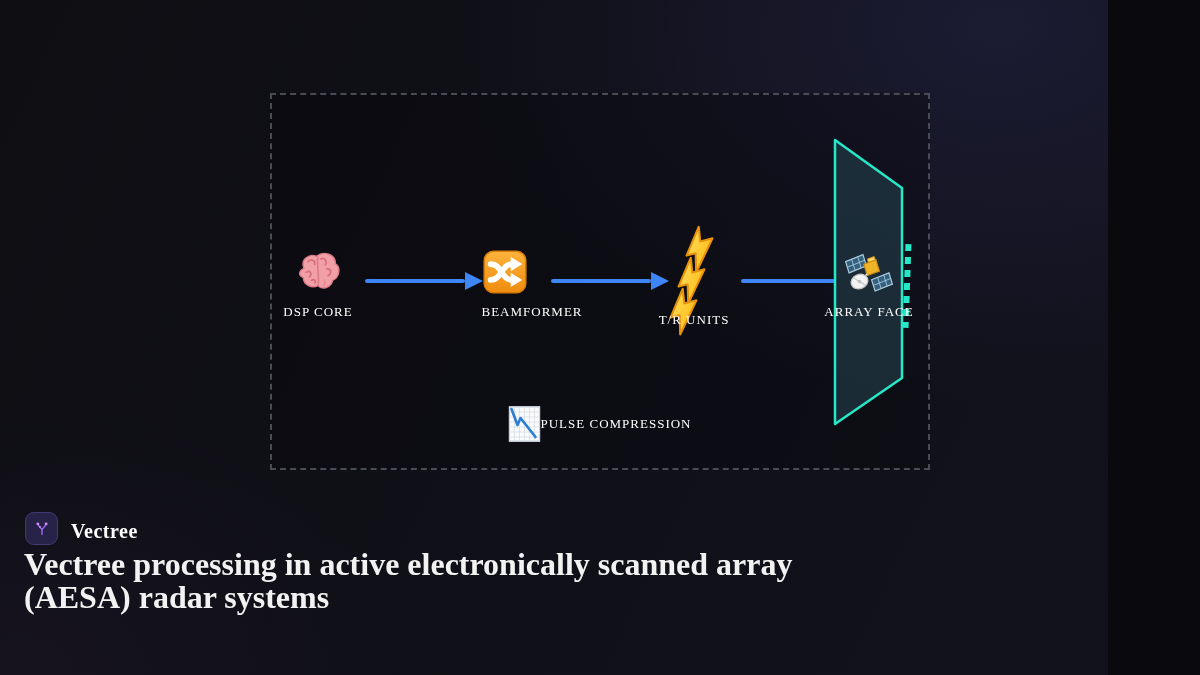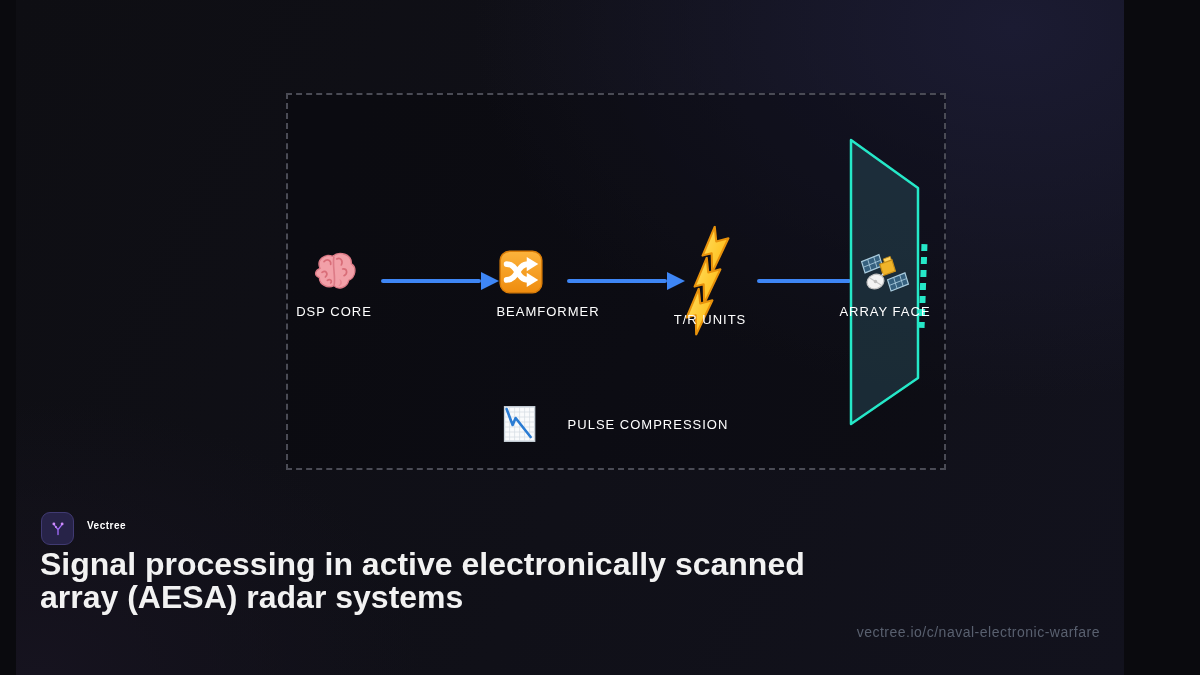--- a/index.html
+++ b/index.html
@@ -2,26 +2,25 @@
 <html><head>
 <meta charset="utf-8">
 <style>
   * { margin: 0; padding: 0; box-sizing: border-box; }
   html, body { background: #0a0a0e; }
   .canvas {
     position: relative;
     width: 1108px;
     height: 675px;
     overflow: hidden;
-    font-family: Liberation Sans, sans-serif;
+    font-family: Liberation Serif, serif;
     background:
       radial-gradient(900px 620px at 90% 4%, #1b1b32 0%, rgba(27,27,50,0) 60%),
       radial-gradient(700px 500px at 2% 100%, #16131f 0%, rgba(22,19,31,0) 55%),
       linear-gradient(115deg, #0e0e13 0%, #101018 55%, #12121d 100%);
-    margin-left: 16px;
   }
 
   
   .frame {
     position: absolute;
     left: 270px; top: 93px;
     width: 660px; height: 377px;
     border: 2px dashed #4a4b55;
     background: rgba(4,4,8,0.28);
   }
@@ -81,38 +80,37 @@
     transform: translateX(-50%);
     display: flex;
     align-items: center;
     height: 38px;
   }
   .annotation .ann-label {
     color: #ffffff;
     font-size: 13px;
     letter-spacing: 1px;
     white-space: nowrap;
-    padding-left: 32px;
   }
 
   
   .logo-badge {
     position: absolute;
     left: 25px; top: 512px;
     width: 33px; height: 33px;
     border-radius: 9px;
     background: #272348;
     border: 1px solid #403a72;
     display: flex; align-items: center; justify-content: center;
   }
   .brand-name {
     position: absolute;
     left: 71px; top: 520px;
     color: #ffffff;
-    font-size: 10px;
+    font-size: 20px;
     font-weight: 700;
     letter-spacing: 0.5px;
   }
   .page-title {
     position: absolute;
     left: 24px; top: 548px;
     width: 780px;
     color: #f2f2f2;
     font-size: 32px;
     line-height: 32.5px;
@@ -223,17 +221,16 @@
   <div class="logo-badge">
     <svg width="22" height="22" viewBox="0 0 32 32">
       <path d="M16 24 L16 17 M16 17 L10.5 10 M16 17 L21.5 10" fill="none" stroke="#a06af8" stroke-width="2" stroke-linecap="round"></path>
       <circle cx="10" cy="8.6" r="2.1" fill="#ce8bfa"></circle>
       <circle cx="22" cy="8.6" r="2.1" fill="#ce8bfa"></circle>
       <circle cx="13" cy="13.2" r="1.4" fill="#ce8bfa"></circle>
     </svg>
   </div>
   <div class="brand-name">Vectree</div>
 
-  <h1 class="page-title">Signal processing in active electronically scanned array (AESA) radar systems</h1>
-
-  <div class="footer-url">vectree.io/c/naval-electronic-warfare</div>
+  <h1 class="page-title">Vectree processing in active electronically scanned array (AESA) radar systems</h1>
+
 
 </div>
 
 </body></html>

